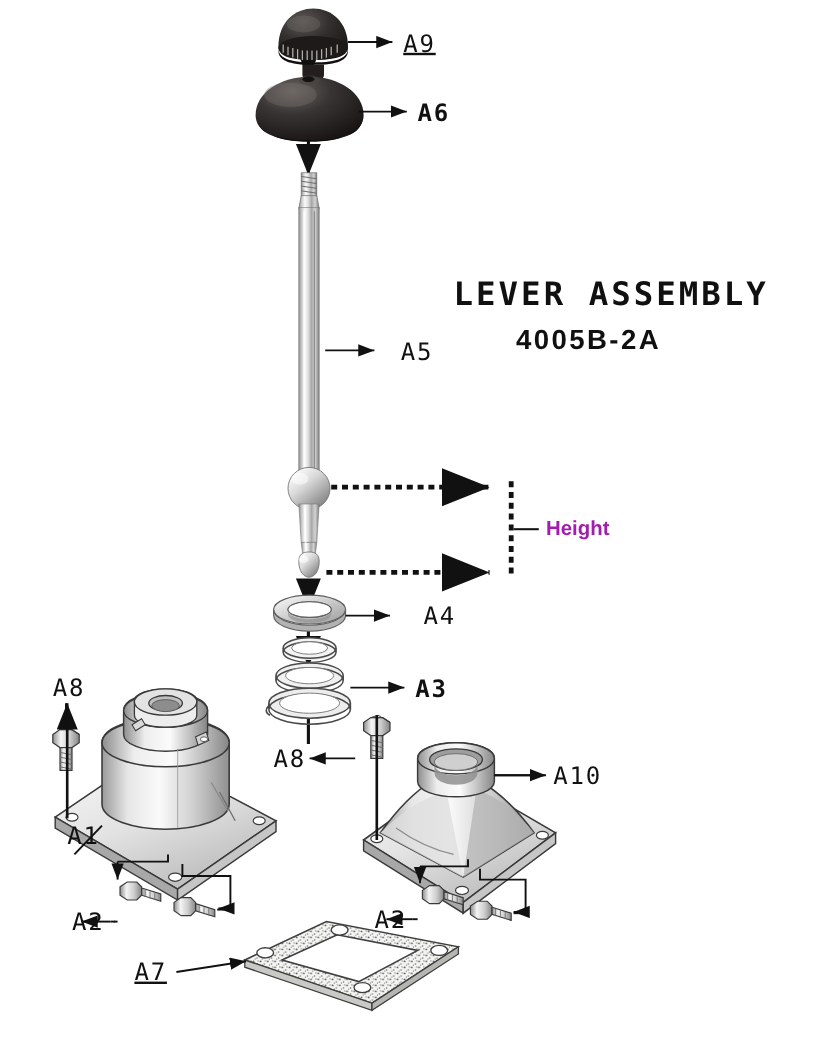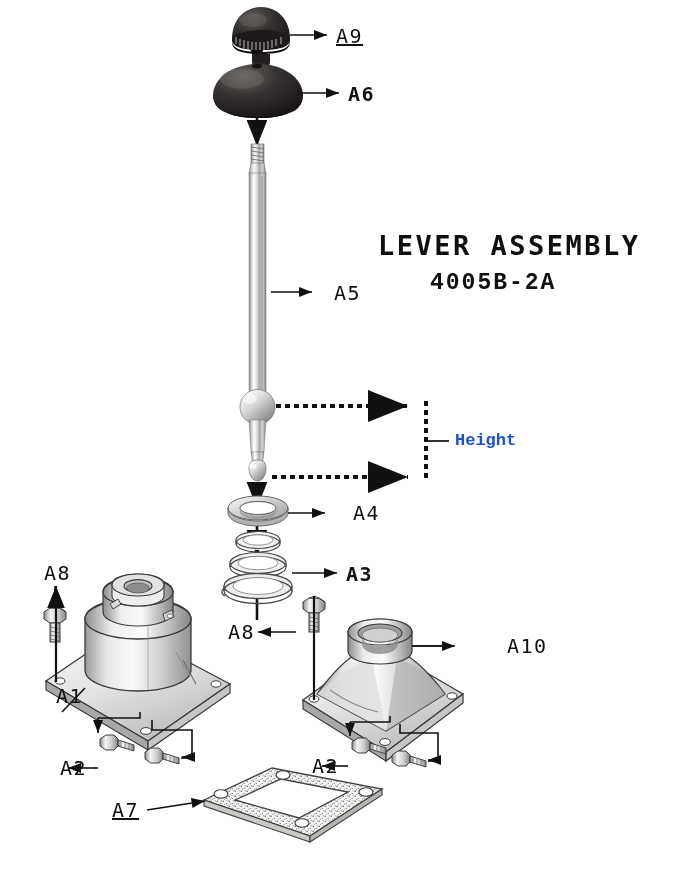--- a/index.html
+++ b/index.html
@@ -27,33 +27,33 @@
     font-family:"DejaVu Sans Mono","Liberation Mono",monospace;
     font-size:27px;
     letter-spacing:2.5px;
     color:#101010;
     white-space:nowrap;
     font-weight:700;
     line-height:1;
   }
   .title-sub{
     position:absolute;
-    font-family:Liberation Mono, monospace;
+    font-family:Liberation Sans, sans-serif;
     font-size:23px;
     letter-spacing:2px;
     color:#101010;
     white-space:nowrap;
     font-weight:700;
     line-height:1;
   }
   .dim-label{
     position:absolute;
-    font-family:Liberation Mono, monospace;
+    font-family:Liberation Sans, sans-serif;
     font-size:17px;
-    color:#1d4ed8;
+    color:#a21caf;
     white-space:nowrap;
     font-weight:600;
     line-height:1;
   }
 </style>
 </head>
 <body>
 
 <div id="stage">
 
@@ -416,19 +416,19 @@
 
   <div class="dim-label" style="left:455px;top:432px;">Height</div>
 
   <div class="callout-label" style="left:336px;top:26px;text-decoration:underline;">A9</div>
   <div class="callout-label" style="left:348px;top:84px;font-weight:bold;">A6</div>
   <div class="callout-label" style="left:334px;top:283px;">A5</div>
   <div class="callout-label" style="left:353px;top:503px;">A4</div>
   <div class="callout-label" style="left:346px;top:564px;font-weight:bold;">A3</div>
   <div class="callout-label" style="left:44px;top:563px;">A8</div>
   <div class="callout-label" style="left:228px;top:622px;">A8</div>
-  <div class="callout-label" style="left:461px;top:636px;margin-left:46px;">A10</div>
+  <div class="callout-label" style="left:461px;top:636px;">A10</div>
   <div class="callout-label" style="left:56px;top:686px;">A1</div>
   <div class="callout-label" style="left:60px;top:758px;">A2</div>
   <div class="callout-label" style="left:312px;top:756px;">A2</div>
   <div class="callout-label" style="left:112px;top:800px;text-decoration:underline;">A7</div>
 
 </div>
 
 </body></html>

